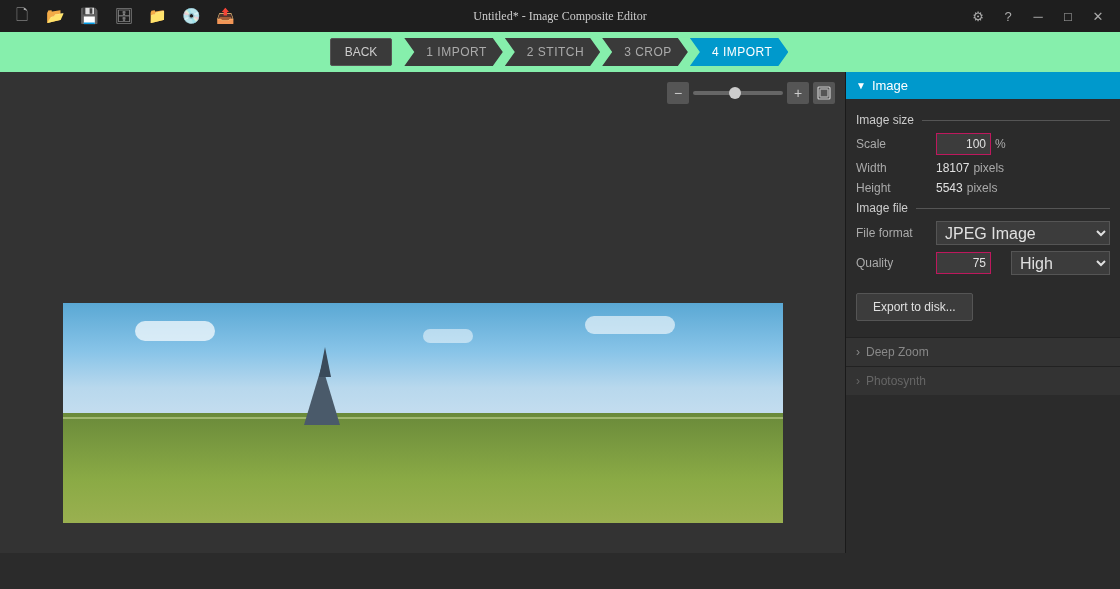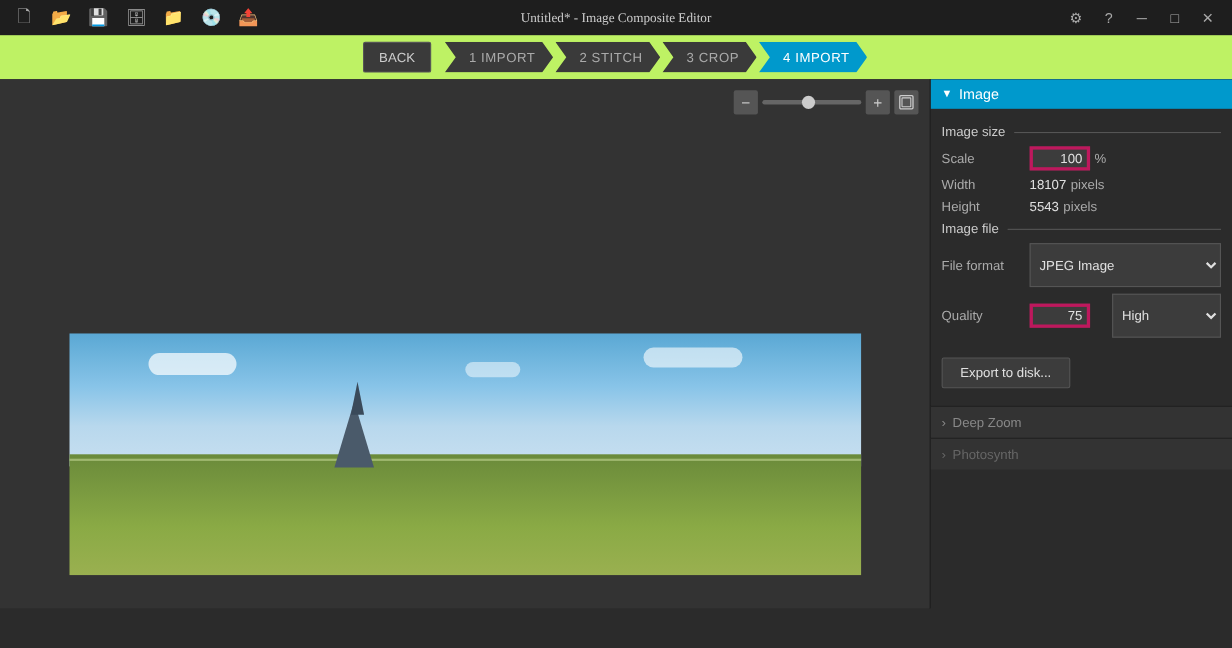--- a/index.html
+++ b/index.html
@@ -57,21 +57,21 @@
       align-items: center;
       justify-content: center;
       color: #aaa;
       cursor: pointer;
       border-radius: 2px;
       font-size: 15px;
     }
 
     
     .wizard-nav {
-      background: #bef264;
+      background: #86efac;
       height: 40px;
       display: flex;
       align-items: center;
       justify-content: center;
       gap: 0;
       padding: 8px 0;
     }
     .wizard-step {
       display: flex;
       align-items: center;
@@ -248,40 +248,40 @@
       width: 80px;
       font-size: 12px;
       flex-shrink: 0;
     }
     .prop-value {
       color: #e0e0e0;
       font-size: 12px;
     }
     .prop-input {
       background: #3c3c3c;
-      border: 3px solid #be185d;
+      border: 1px solid #be185d;
       color: #e0e0e0;
       font-size: 12px;
       height: 22px;
       width: 55px;
       text-align: right;
       padding: 0 4px;
       outline: none;
     }
     .prop-unit {
       color: #aaa;
       font-size: 12px;
       margin-left: 4px;
     }
     .prop-select {
       background: #3c3c3c;
       border: 1px solid #555;
       color: #e0e0e0;
-      font-size: 12px;
-      height: 40px;
+      font-size: 16px;
+      height: 24px;
       padding: 0 4px;
       outline: none;
       flex: 1;
       cursor: pointer;
     }
     .prop-select-sm {
       width: 90px;
       margin-left: 20px;
     }
 

